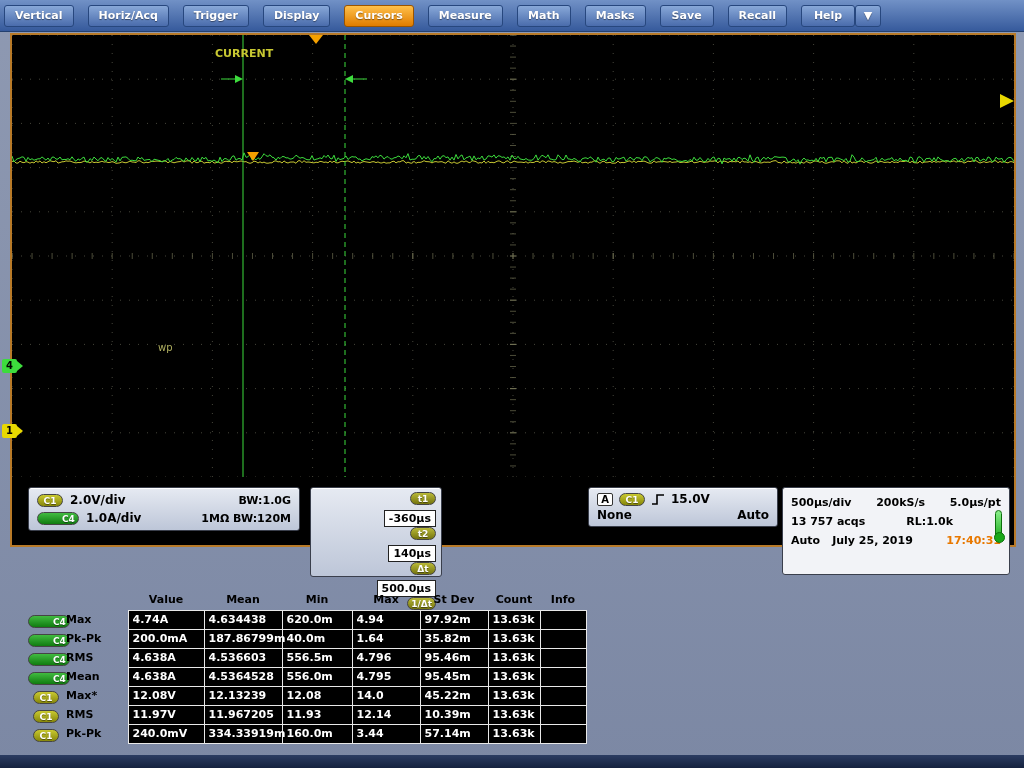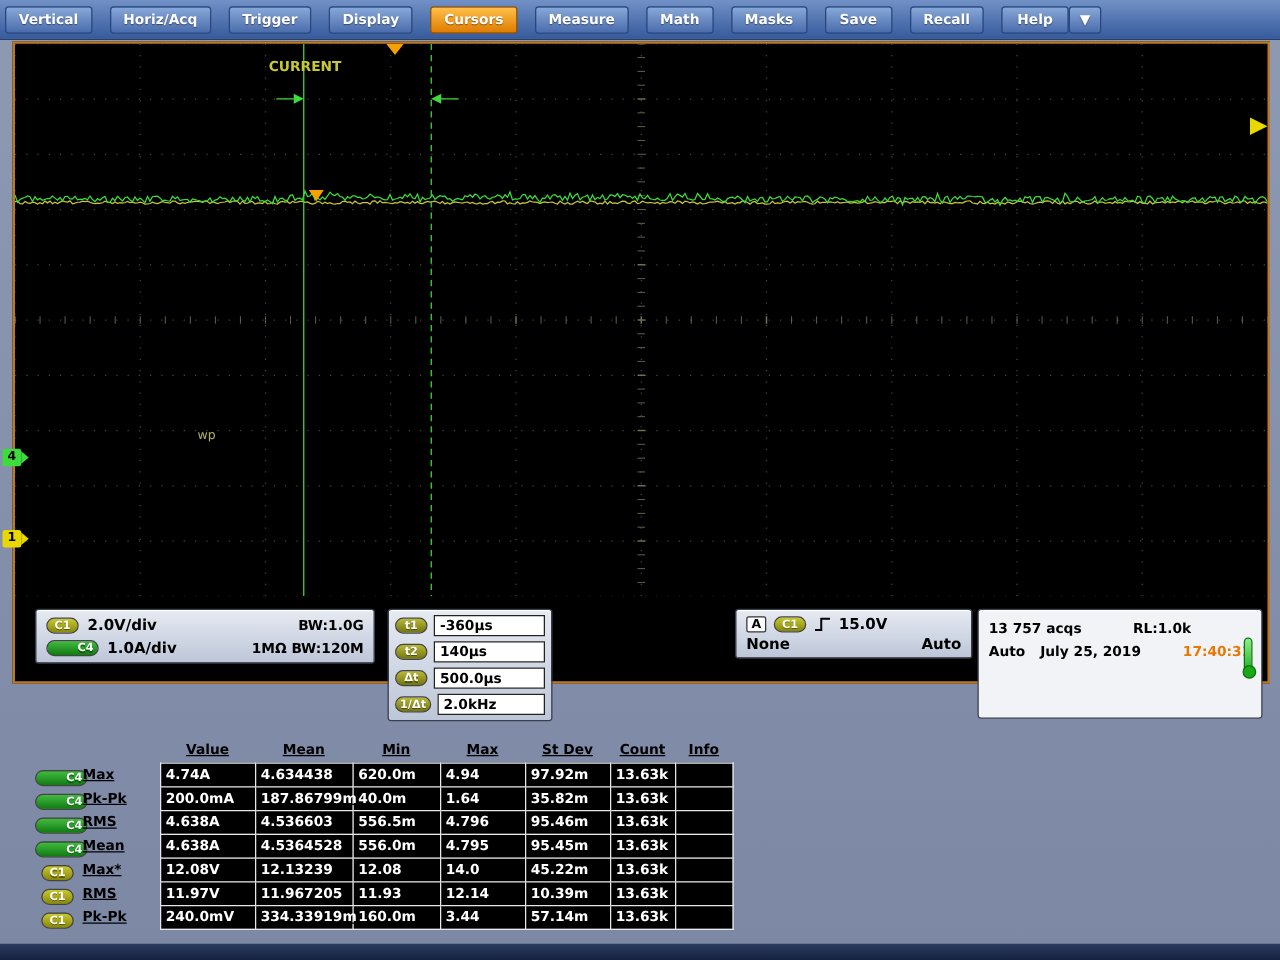--- a/index.html
+++ b/index.html
@@ -45,21 +45,21 @@
   .badge.c4 { background: linear-gradient(#41bb41, #107c10); padding-left: 24px; }
   .badge.olive { background: linear-gradient(#b9b938, #75750f); }
 
   .vert-panel { left: 28px; top: 487px; width: 272px; height: 44px; padding: 3px 8px;
                 display: flex; flex-direction: column; justify-content: space-around; }
   .v-row { display: flex; align-items: center; gap: 7px; font: bold 12px "DejaVu Sans", sans-serif; color: #000; }
   .v-right { margin-left: auto; font: bold 11px "DejaVu Sans", sans-serif; }
 
   .cursor-panel { left: 310px; top: 487px; width: 132px; height: 90px; padding: 4px 5px;
                   display: flex; flex-direction: column; justify-content: space-between; }
-  .cur-row { display: flex; align-items: center; gap: 5px; }
+  .cur-row { display: flex; align-items: flex-end; gap: 5px; flex-direction: column; }
   .cur-val { flex: 1; background: #fff; border: 1px solid #222; height: 17px;
              font: bold 11px/15px "DejaVu Sans", sans-serif; color: #000; padding: 0 4px; }
 
   .trig-panel { left: 588px; top: 487px; width: 190px; height: 40px; padding: 4px 8px; }
   .t-row1 { display: flex; align-items: center; gap: 6px; font: bold 12px "DejaVu Sans", sans-serif; color: #000; }
   .t-row2 { display: flex; justify-content: space-between; font: bold 12px "DejaVu Sans", sans-serif; color: #000; margin-top: 2px; }
   .a-badge { display: inline-block; width: 16px; height: 13px; background: #fff; border: 1px solid #333;
              font: bold 10px/12px "DejaVu Sans", sans-serif; color: #000; text-align: center; border-radius: 2px; }
 
   .acq-panel { left: 782px; top: 487px; width: 228px; height: 88px; padding: 5px 8px;
@@ -69,21 +69,21 @@
   .status-stopped { color: #ff2418; }
   .rl { margin-left: auto; margin-right: 48px; }
   .acq-date { margin-left: 12px; }
   .acq-time { margin-left: auto; color: #e87800; }
   .temp-indicator { position: absolute; right: 7px; top: 22px; width: 7px; height: 30px; border-radius: 4px;
                     background: linear-gradient(#8cf08c, #18a818); border: 1px solid #0c700c; }
   .temp-indicator::after { content: ''; position: absolute; left: -2px; bottom: -4px; width: 9px; height: 9px;
                            border-radius: 50%; background: #18a818; border: 1px solid #0c700c; }
 
   
-  .meas-wrap { position: absolute; left: 28px; top: 590px; width: 558px; text-decoration: underline; }
+  .meas-wrap { position: absolute; left: 28px; top: 590px; width: 558px; }
   table.meas { border-collapse: collapse; width: 558px; table-layout: fixed; }
   table.meas th { font: bold 11px "DejaVu Sans", sans-serif; color: #000; text-align: center; height: 20px; padding: 0; }
   td.t-badge { text-align: center; padding: 0; }
   td.t-label { font: bold 11px "DejaVu Sans", sans-serif; color: #000; padding: 0 2px; }
   td.t-val { background: #000; color: #fff; border: 1px solid #e8e8e8;
              font: bold 11px "DejaVu Sans", sans-serif; padding: 2px 4px; height: 19px; margin-left: 28px; }
 
   .taskbar { position: absolute; left: 0; right: 0; bottom: 0; height: 13px;
              background: linear-gradient(#2b3c62, #15223f); }
 </style>
@@ -291,20 +291,25 @@
       </svg>
       <span>15.0V</span>
     </div>
     <div class="t-row2">
       <span>None</span>
       <span>Auto</span>
     </div>
   </div>
 
   <div class="panel acq-panel">
+    <div class="acq-line l1">
+      <span>500µs/div</span>
+      <span>200kS/s</span>
+      <span>5.0µs/pt</span>
+    </div>
     <div class="acq-line">
       <span>13 757 acqs</span>
       <span class="rl">RL:1.0k</span>
     </div>
     <div class="acq-line">
       <span>Auto</span>
       <span class="acq-date">July 25, 2019</span>
       <span class="acq-time">17:40:31</span>
     </div>
     <div class="temp-indicator"></div>

